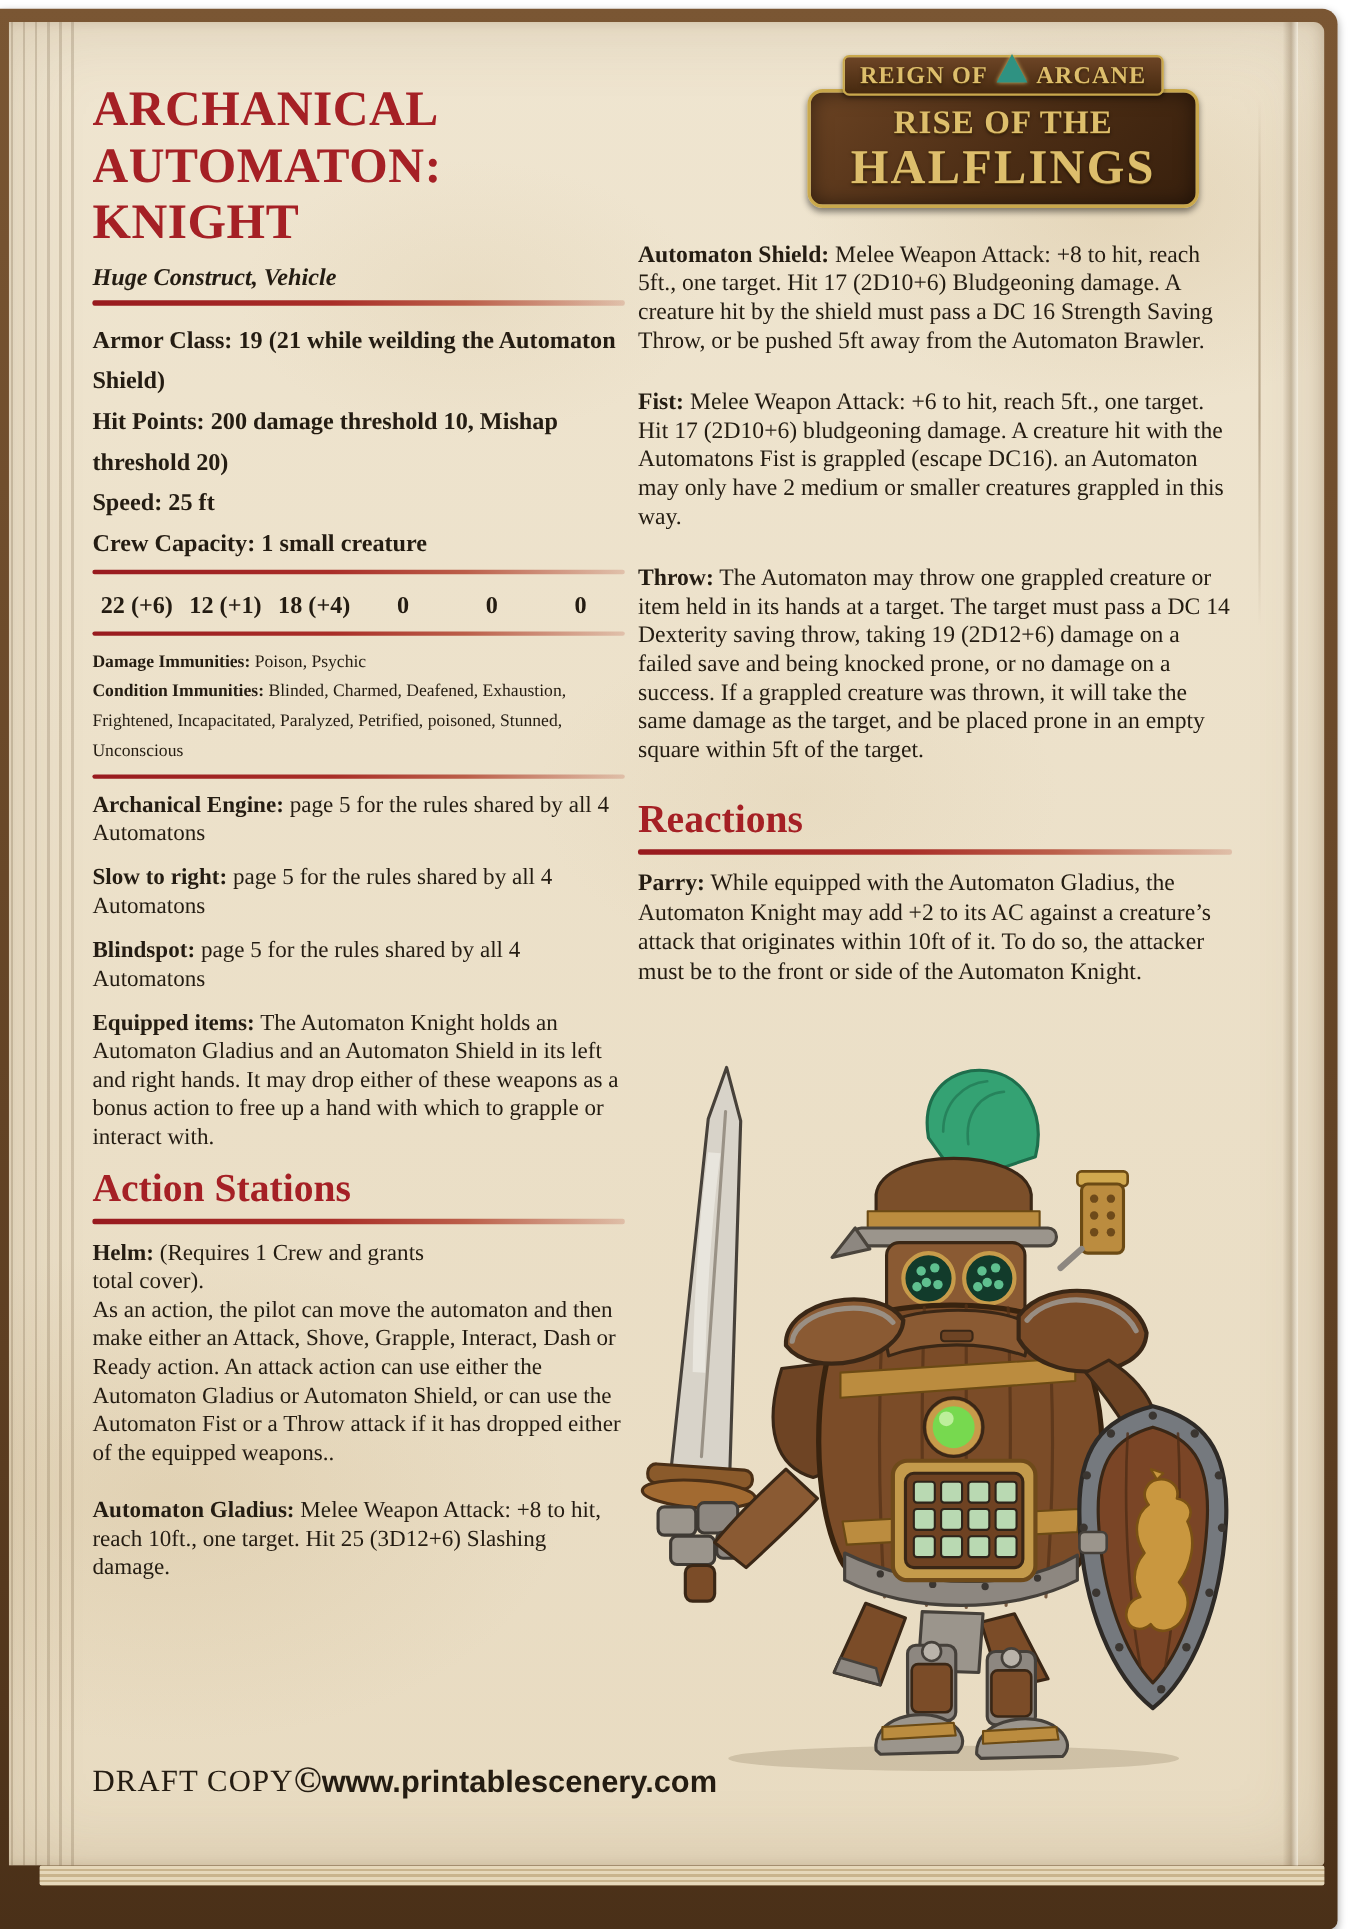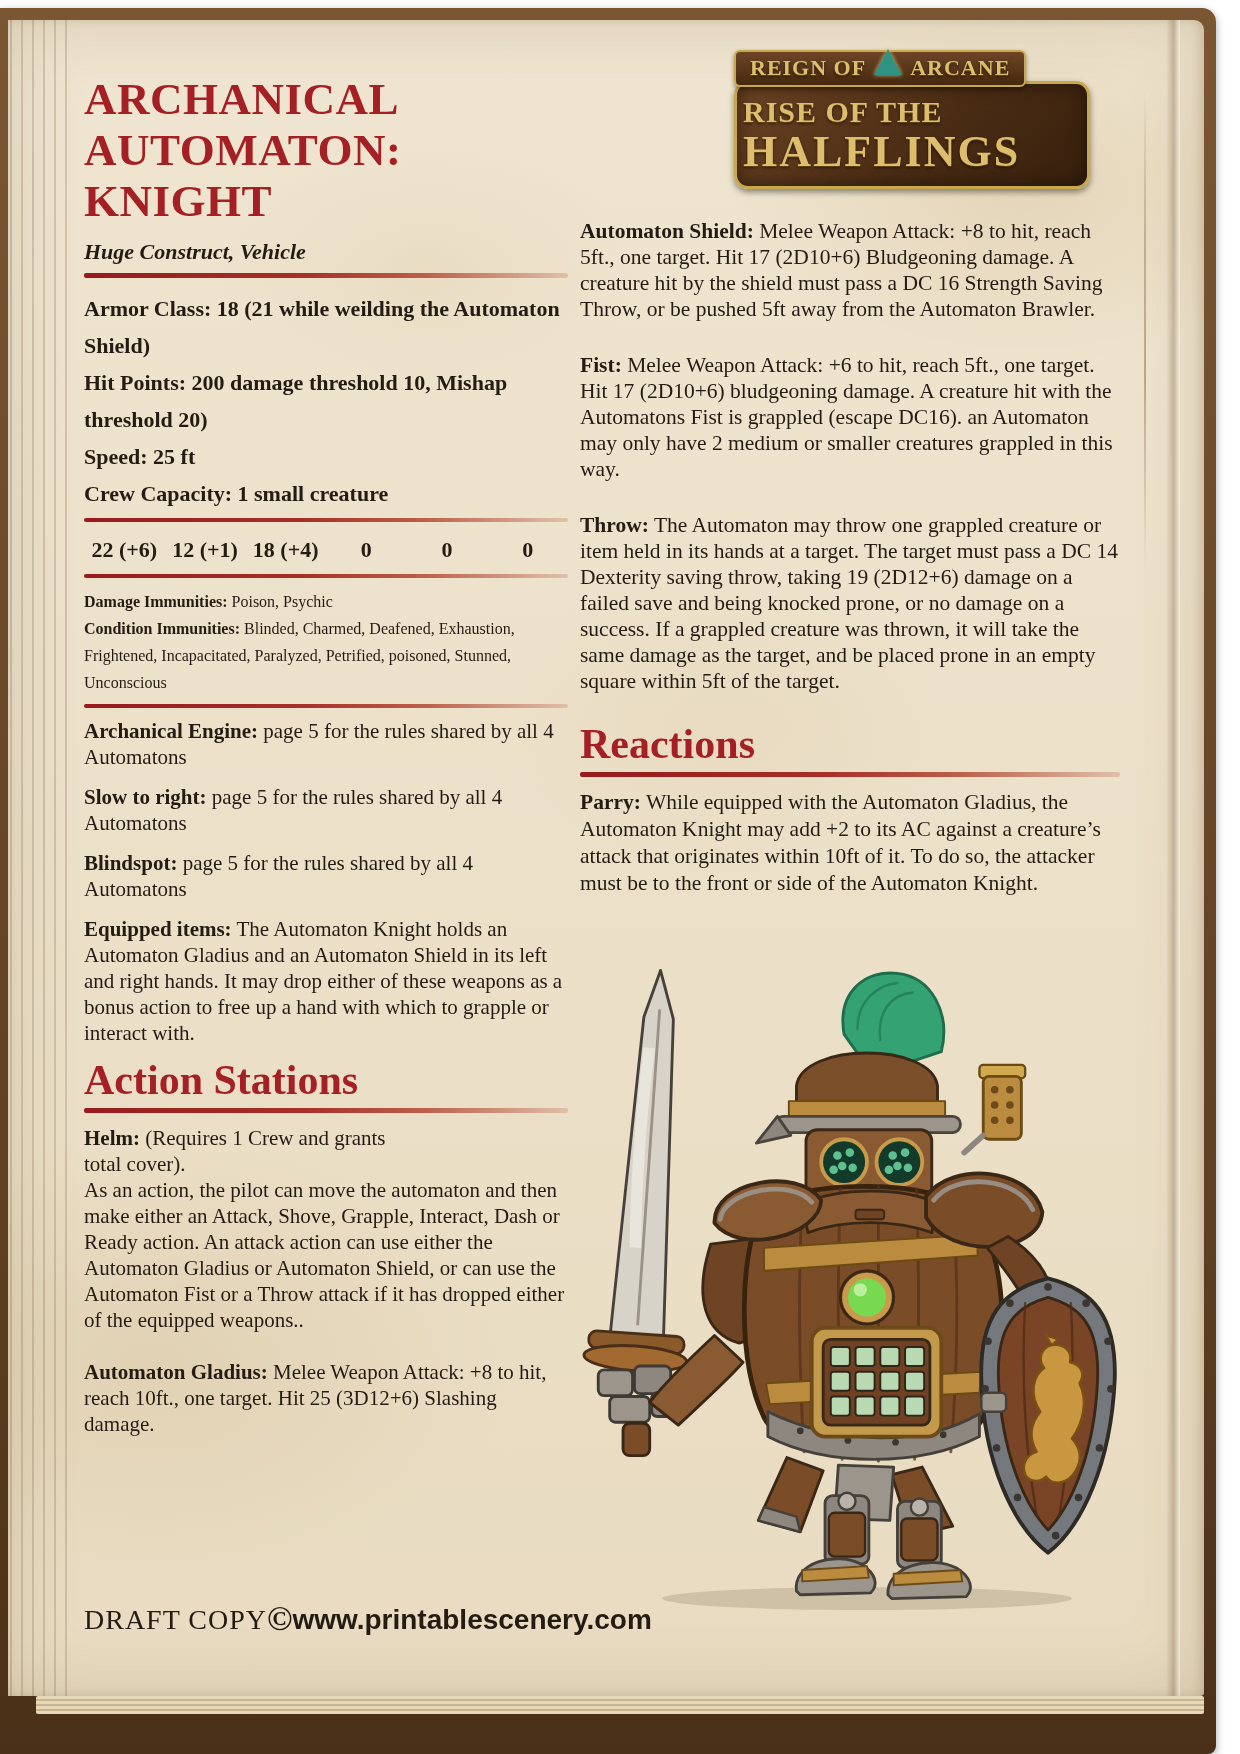--- a/index.html
+++ b/index.html
@@ -59,31 +59,31 @@
   .rule.thin{height:4px;margin:6px 0 10px}
   .stat-line{font-weight:bold;font-size:22px;line-height:37px;margin:0}
   .ab-row{display:flex;width:100%}
   .ab-row span{flex:1;text-align:center}
   .ab-head span{font-weight:bold;font-size:24px;line-height:36px}
   .ab-vals span{font-weight:bold;font-size:22px;line-height:36px}
   .immun{font-size:16px;line-height:27px;margin:2px 0 8px}
   .trait{font-size:21px;line-height:26px;margin:0 0 14px}
   .trait b, .immun b, .attack b, .action-p b{font-weight:bold}
   .sec-head{
-    font-weight:bold;font-size:42px;line-height:40px;color:#a52025;margin:12px 0 0;
+    font-weight:bold;font-size:36px;line-height:40px;color:#a52025;margin:12px 0 0;
   }
   .action-p{font-size:21px;line-height:26px;margin:0 0 26px}
   .action-p .body-text{white-space:pre-line}
   .attack{font-size:21.5px;line-height:26px;margin:0 0 30px}
   .reaction{font-size:21.5px;line-height:27px;margin:0}
   
   .left-col{position:absolute;left:76px;top:54px;width:484px}
   .right-col{position:absolute;left:572px;top:198px;width:540px}
   
-  .logo{position:absolute;left:726px;top:30px;width:356px;}
+  .logo{position:absolute;left:726px;top:30px;width:356px;text-align:center}
   .logo-banner{
     display:inline-flex;align-items:center;gap:8px;
     background:linear-gradient(#6d4526,#46290f);
     border:2px solid #c9a84c;border-radius:6px;
     padding:3px 14px 4px;position:relative;z-index:2;
     box-shadow:0 2px 4px rgba(0,0,0,.4);
   }
   .gold-text{
     color:#ddbe6c;font-weight:bold;letter-spacing:1px;
     text-shadow:0 1px 0 #5d3f10, 0 2px 3px rgba(0,0,0,.55);
@@ -138,21 +138,21 @@
 
     <div class="left-col">
       <h1 class="title">
         <span>ARCHANICAL AUTOMATON:</span><br>
         <span>KNIGHT</span>
       </h1>
       <div class="subtitle">Huge Construct, Vehicle</div>
       <div class="rule"></div>
 
       <div>
-        <p class="stat-line">Armor Class: 18 (21 while weilding the Automaton Shield)</p>
+        <p class="stat-line">Armor Class: 19 (21 while weilding the Automaton Shield)</p>
         <p class="stat-line">Hit Points: 200 damage threshold 10, Mishap threshold 20)</p>
         <p class="stat-line">Speed: 25 ft</p>
         <p class="stat-line">Crew Capacity: 1 small creature</p>
       </div>
 
       <div class="rule thin"></div>
       <div>
         <div class="ab-row ab-vals">
           <span>22 (+6)</span>
           <span>12 (+1)</span>

